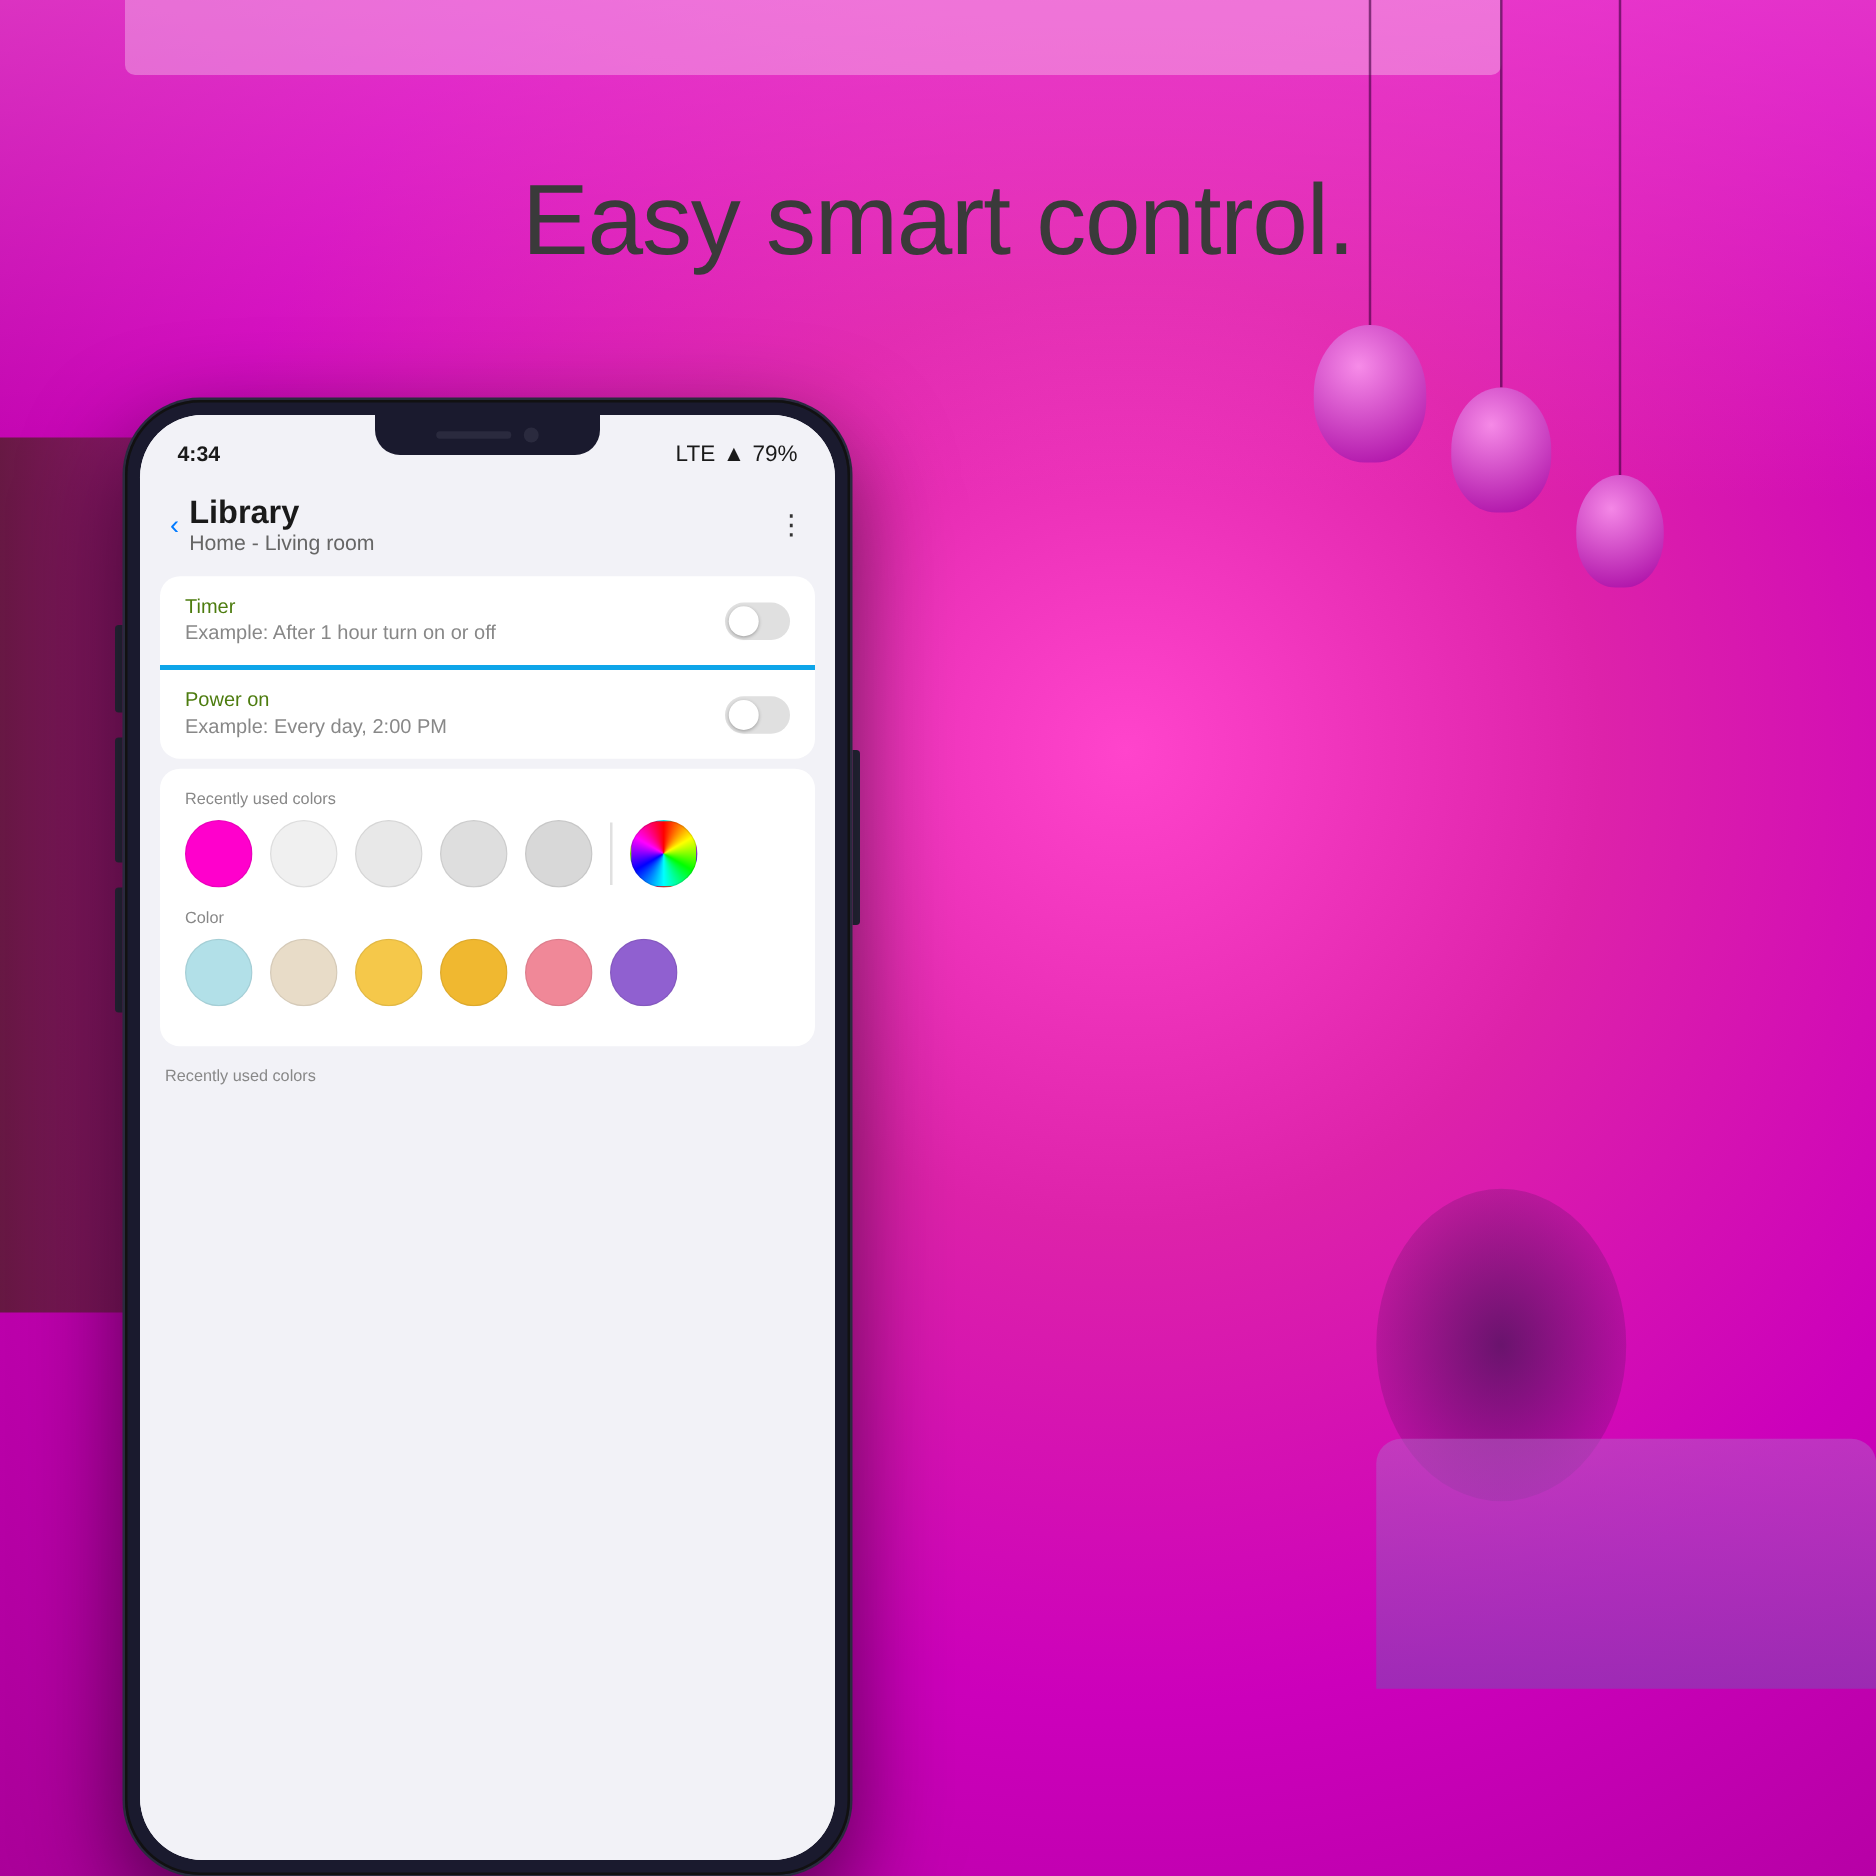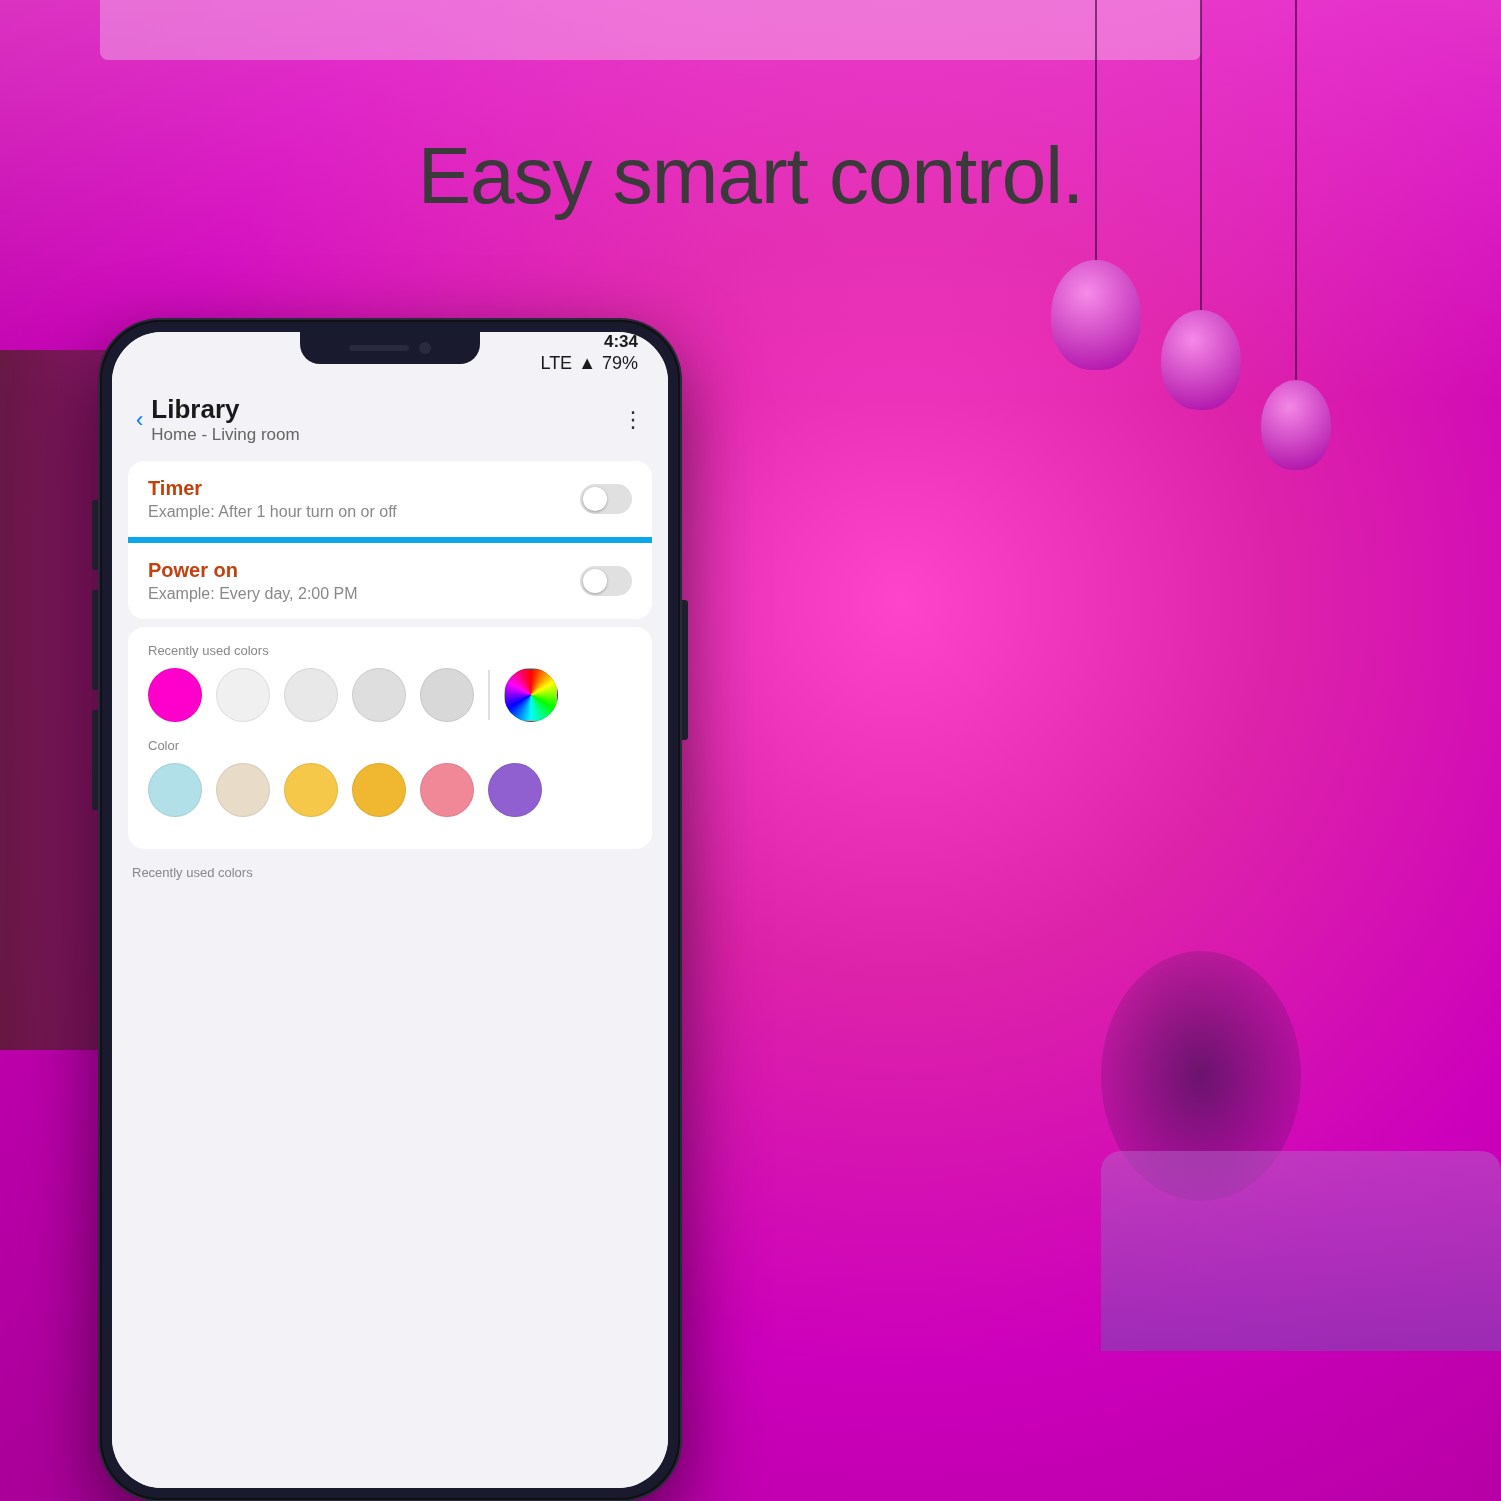--- a/index.html
+++ b/index.html
@@ -163,21 +163,20 @@
     .status-bar {
       position: absolute;
       top: 0; left: 0; right: 0;
       height: 50px;
       display: flex;
       align-items: flex-end;
       justify-content: space-between;
       padding: 0 30px 8px;
       background: #f2f2f7;
       z-index: 25;
-      flex-direction: column;
     }
 
     .status-time {
       font-size: 17px;
       font-weight: 600;
       color: #1a1a1a;
     }
 
     .status-icons {
       display: flex;
@@ -244,29 +243,29 @@
     }
 
     .card-row {
       display: flex;
       align-items: center;
       justify-content: space-between;
       padding: 16px 20px;
     }
 
     .card-row + .card-row {
-      border-top: 6px solid #0ea5e9;
+      border-top: 4px solid #0ea5e9;
     }
 
     .row-left {}
 
     .row-title {
-      font-size: 20px;
-      font-weight: 700;
-      color: #c2410c;
+      font-size: 16px;
+      font-weight: 400;
+      color: #4d7c0f;
       margin-bottom: 3px;
     }
 
     .row-subtitle {
       font-size: 16px;
       color: #888;
     }
 
     
     .toggle {

